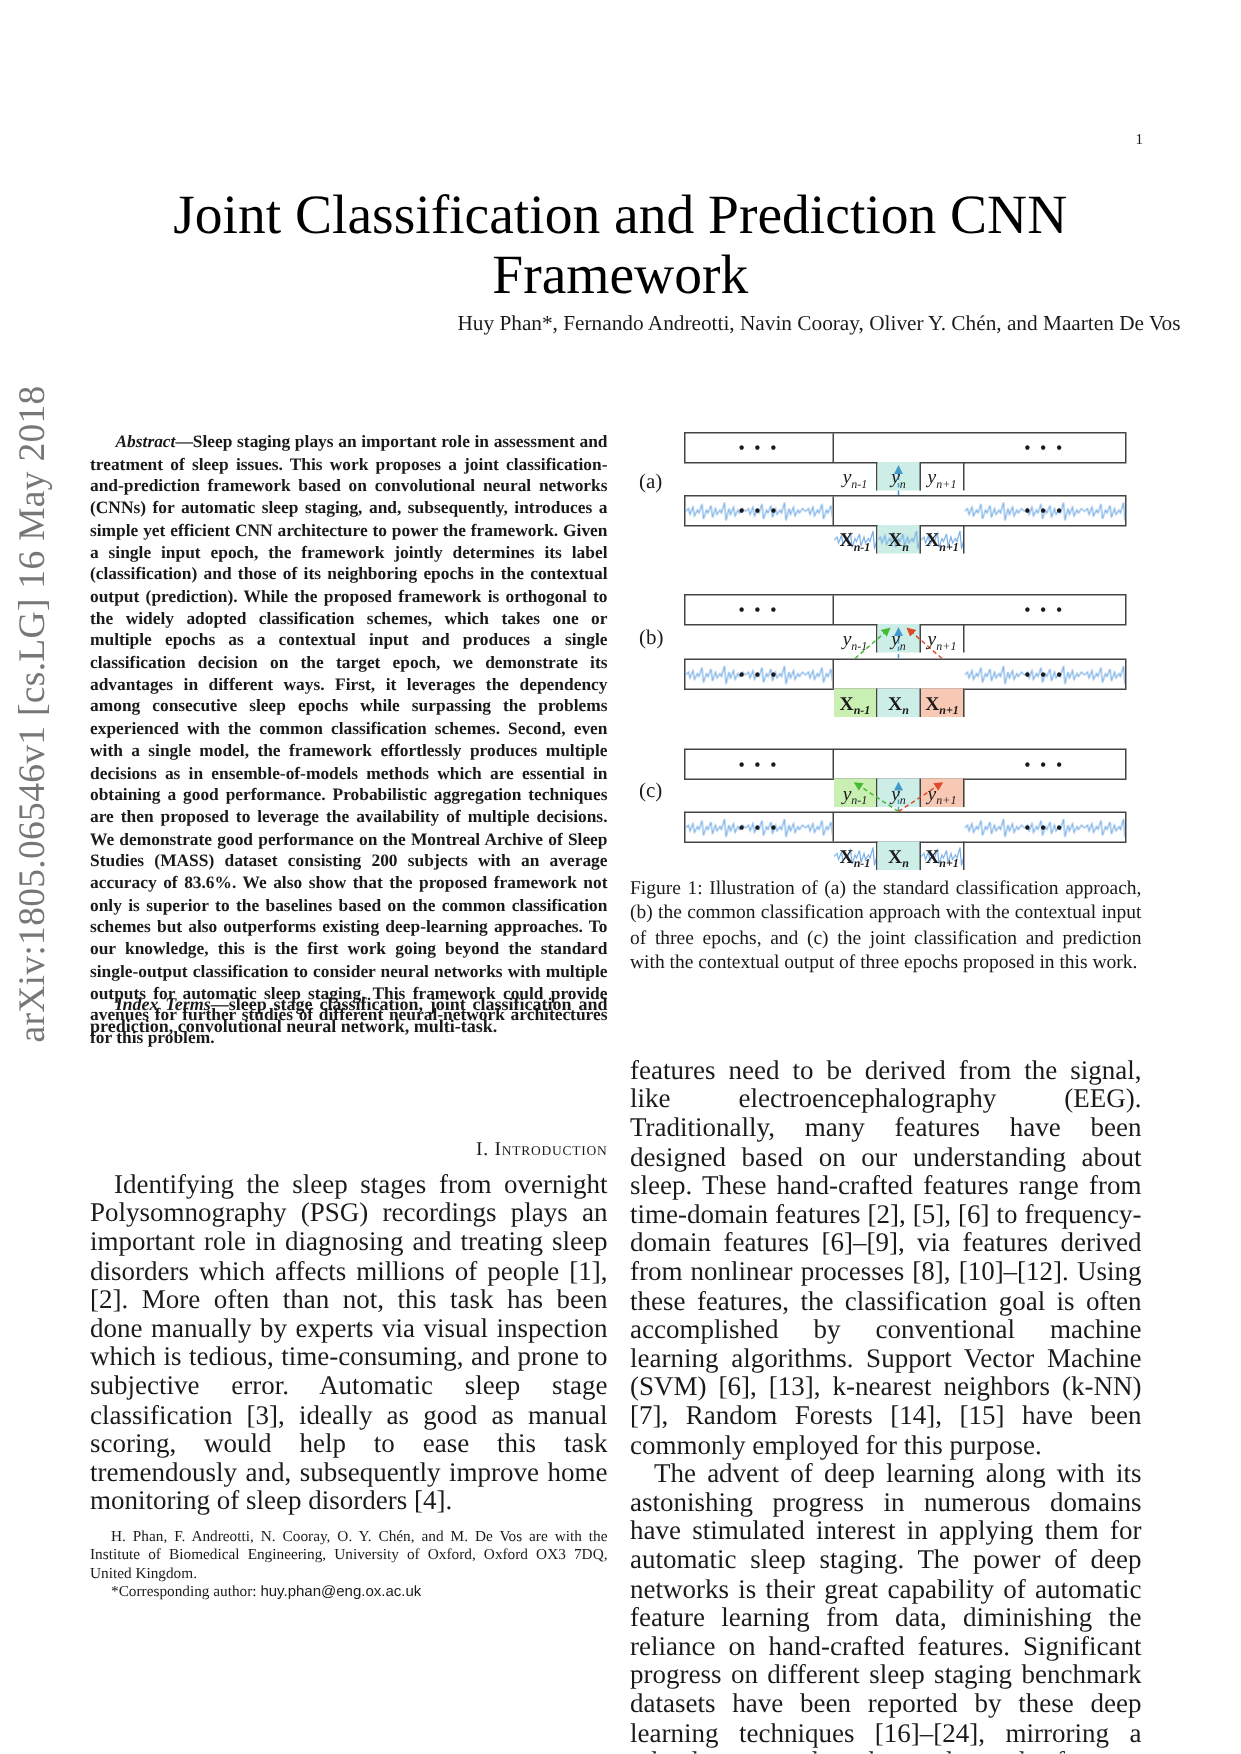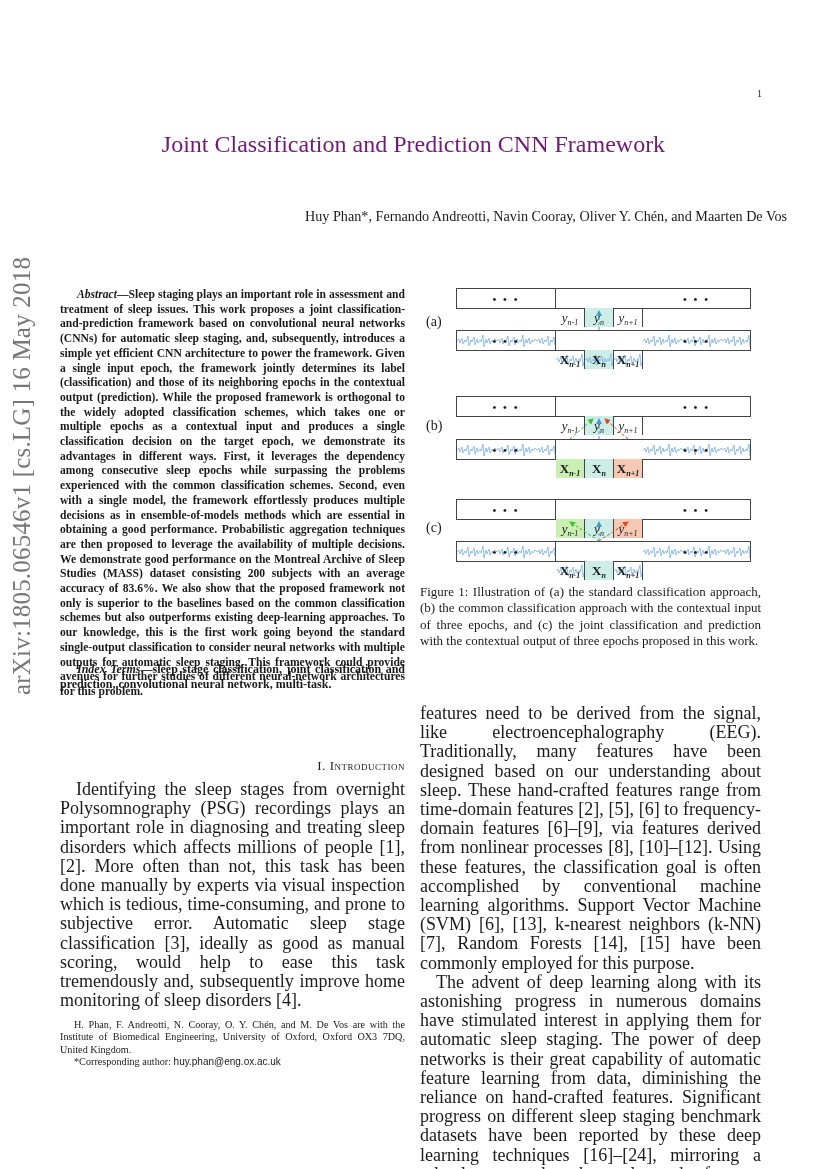--- a/index.html
+++ b/index.html
@@ -1,20 +1,20 @@
 <!DOCTYPE html>
 <html><head>
 <meta charset="utf-8">
 <style>
   html, body { margin: 0; padding: 0; background: #ffffff; }
   body { width: 827px; height: 1169px; position: relative; overflow: hidden;
          font-family: "Liberation Serif", "DejaVu Serif", serif; color: #1a1a1a; }
   .abs { position: absolute; }
   .page-number { left: 757px; top: 88px; font-size: 10px; }
-  .title { left: 40px; width: 747px; top: 124px; text-align: center; font-size: 24px; line-height: 40px; color: #701a75; }
+  .title { left: 40px; width: 747px; top: 124px; text-align: center; font-size: 37px; line-height: 40px; color: #000000; }
   .authors { left: 40px; width: 747px; top: 208px; text-align: right; font-size: 14.2px; }
   .arxiv { left: 8px; top: 695px; transform-origin: 0 0; transform: rotate(-90deg);
            font-size: 25px; color: #777; white-space: nowrap; letter-spacing: 0.2px; }
   .col { font-size: 18px; line-height: 19.2px; text-align: justify; }
   .abstract { left: 60px; top: 288px; width: 345px; font-weight: bold; font-size: 11.6px; line-height: 14.7px; text-align: justify; }
   .abstract i, .index i { font-weight: bold; font-style: italic; }
   .abstract .lead, .index .lead { text-indent: 17px; }
   .index { left: 60px; top: 662px; width: 345px; font-weight: bold; font-size: 12px; line-height: 14.7px; text-align: justify; }
   .section-heading { left: 60px; width: 345px; top: 758px; text-align: right; font-size: 13px; font-variant: small-caps; letter-spacing: 0.5px; }
   .intro { left: 60px; top: 780px; width: 345px; }

